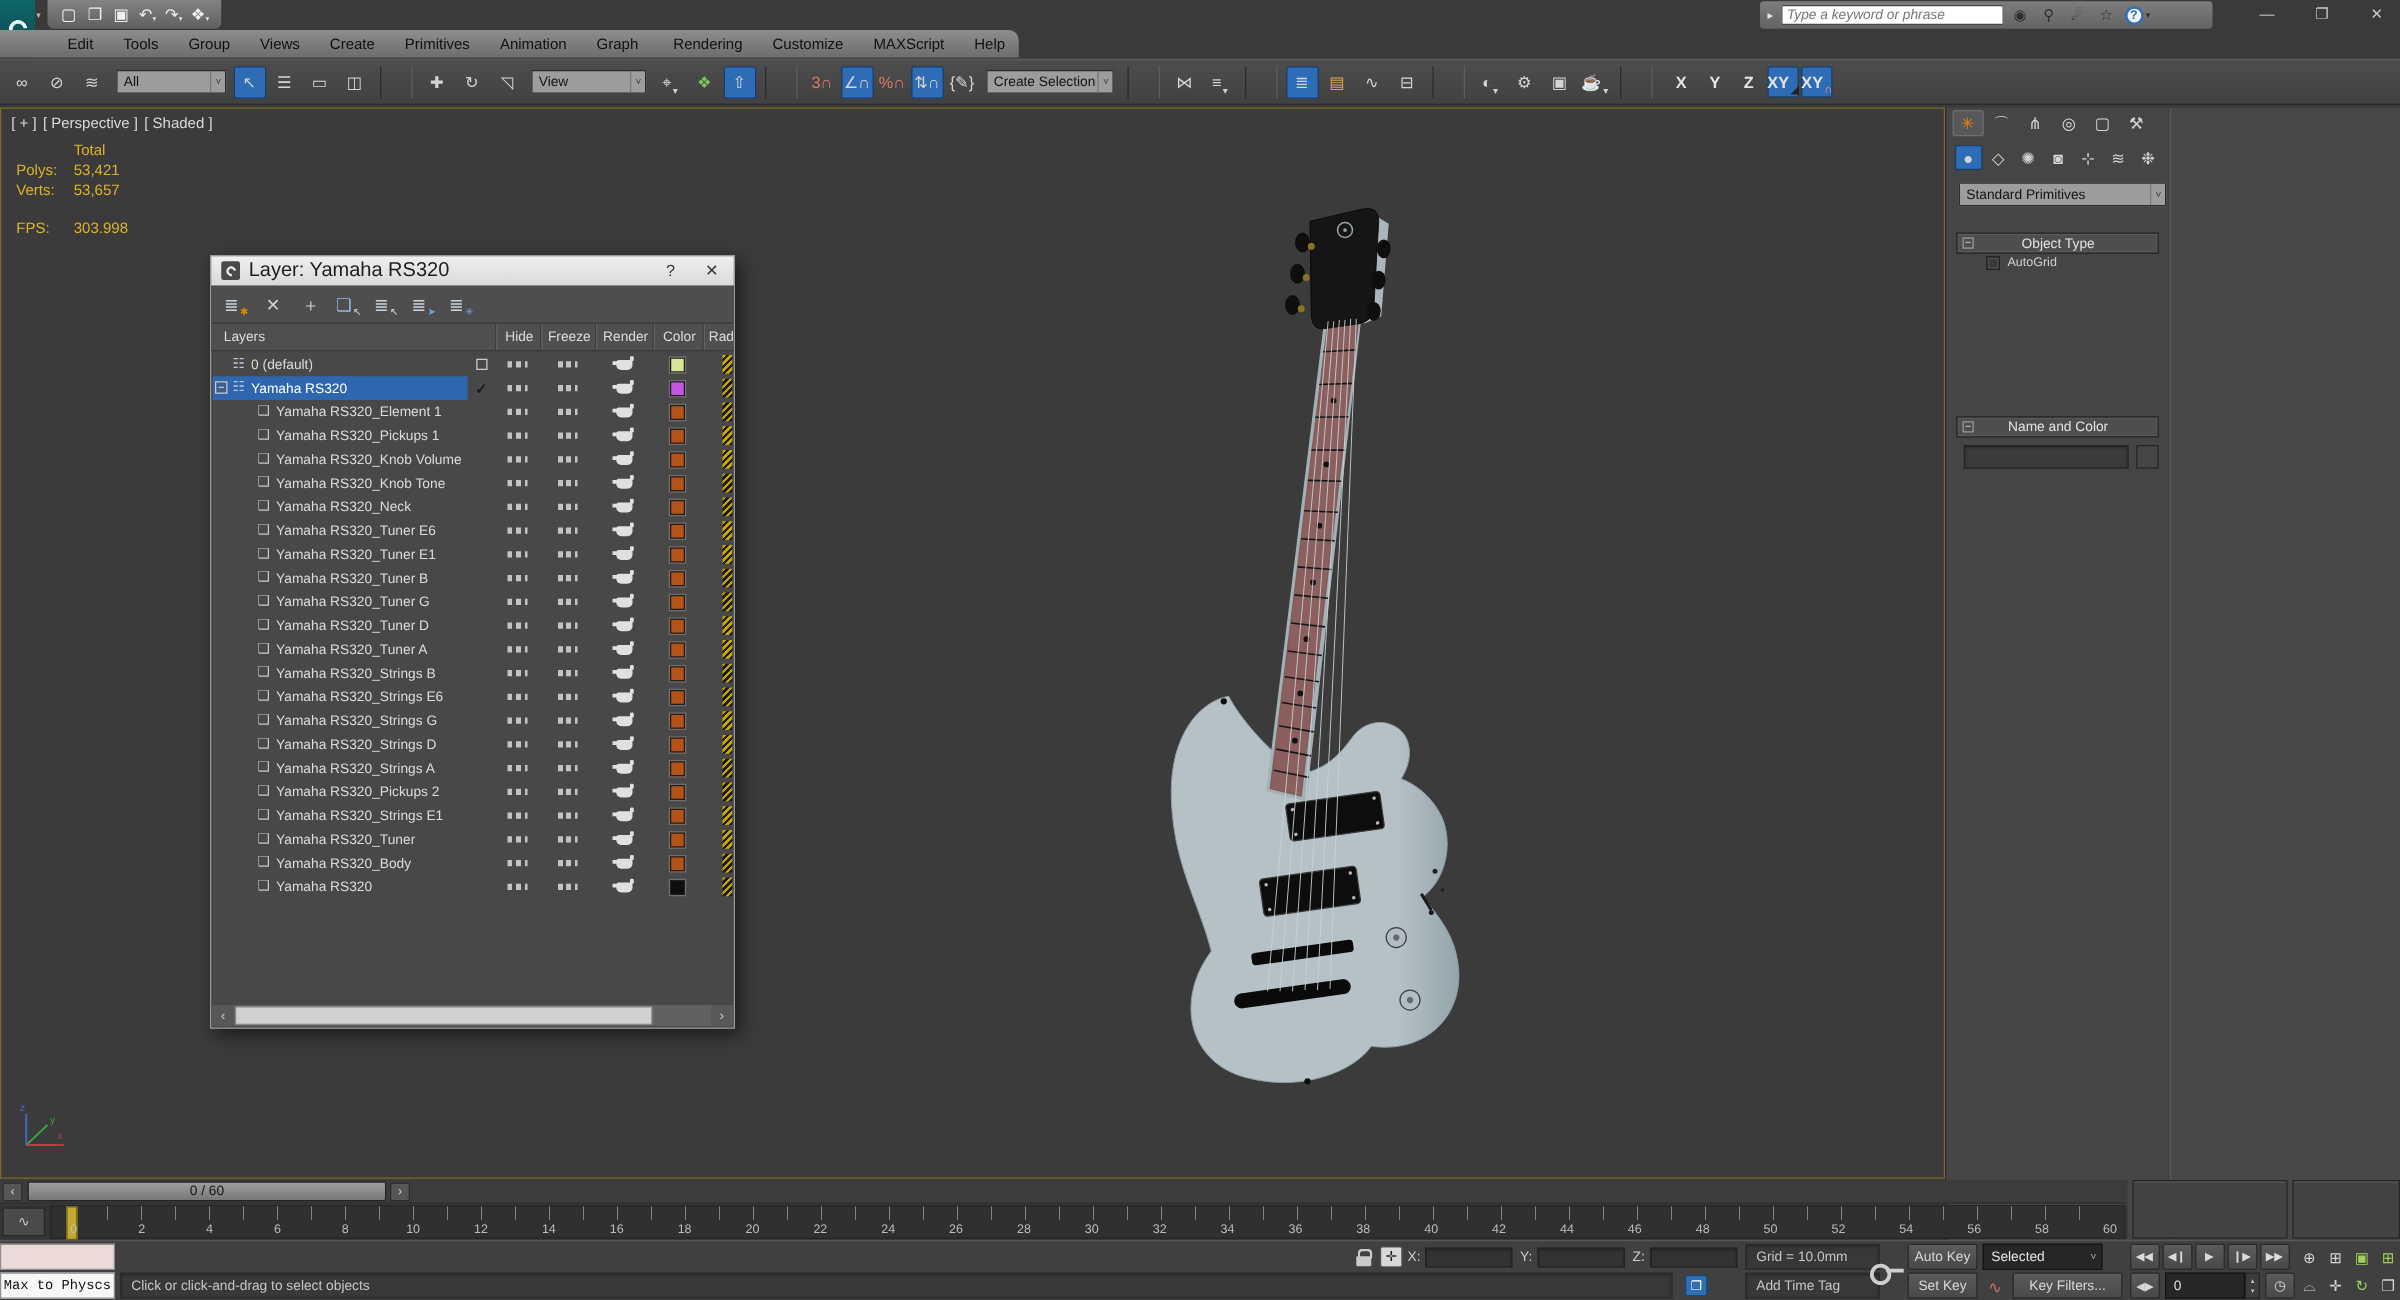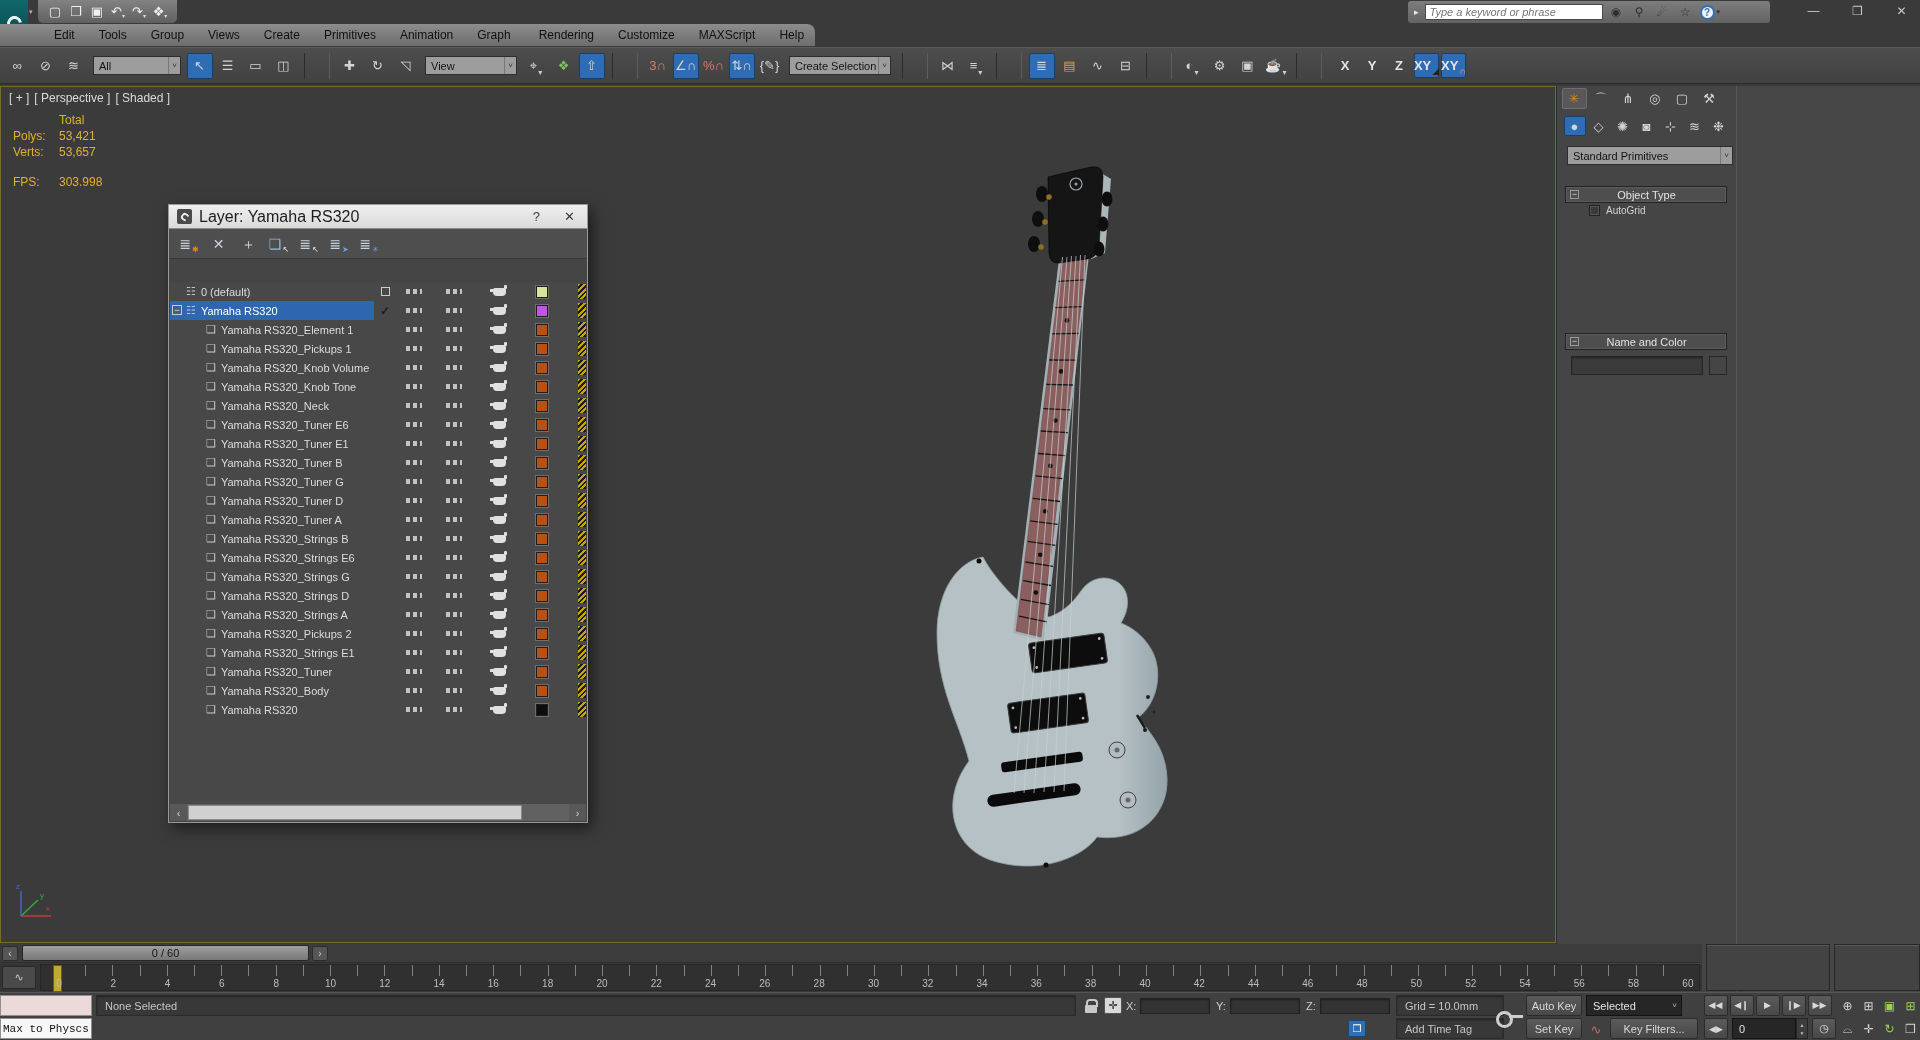--- a/index.html
+++ b/index.html
@@ -712,20 +712,28 @@
     <span class="g">≣</span>
     <span class="dr" style="color: rgb(106, 163, 224);">➤</span>
   </span>
 
   <span class="ico">
     <span class="g">≣</span>
     <span class="dr" style="color: rgb(106, 163, 224);">✳</span>
   </span>
 </span>
     </div>
+    <div id="dlg-header">
+      <span class="hc first">Layers</span>
+      <span class="hc w-hide">Hide</span>
+      <span class="hc w-frz">Freeze</span>
+      <span class="hc w-rnd">Render</span>
+      <span class="hc w-col">Color</span>
+      <span class="hc w-rad">Rad</span>
+    </div>
     <div id="dlg-list">
   <div class="lrow def">
     <div class="namewrap">
 
       <span class="licon lyr"></span>
       <span class="lname">0 (default)</span>
     </div>
     <span class="ccell">
       <span class="curbox"></span>
 
@@ -1515,21 +1523,21 @@
   <span class="ticklabel">60</span>
 </div>
     </div>
   </div>
   <div class="tlbox" style="left:1706px;width:124px"></div>
   <div class="tlbox" style="left:1834px;width:86px"></div>
 
   <div id="statusbar">
     <div id="pinkbox"></div>
     <div id="scriptbox">Max to Physcs</div>
-    <div class="sunk" style="left:96px;top:2px;width:980px;height:21px">None Selected</div>
+    <div class="sunk" style="left:96px;top:25px;width:1242px;height:21px">Click or click-and-drag to select objects</div>
     <span class="sbtn" id="lockbtn" style="left:1082px;top:2px;width:18px;height:21px">
         <span class="lockico"></span>
       </span>
     <span class="sbtn" id="absbtn" style="left:1104px;top:4px;width:18px;height:17px">✛</span>
     <span class="coordlbl" style="left:1126px">X:</span>
     <span class="coordfield" style="left:1140px"></span>
     <span class="coordlbl" style="left:1216px">Y:</span>
     <span class="coordfield" style="left:1230px"></span>
     <span class="coordlbl" style="left:1306px">Z:</span>
     <span class="coordfield" style="left:1320px"></span>

